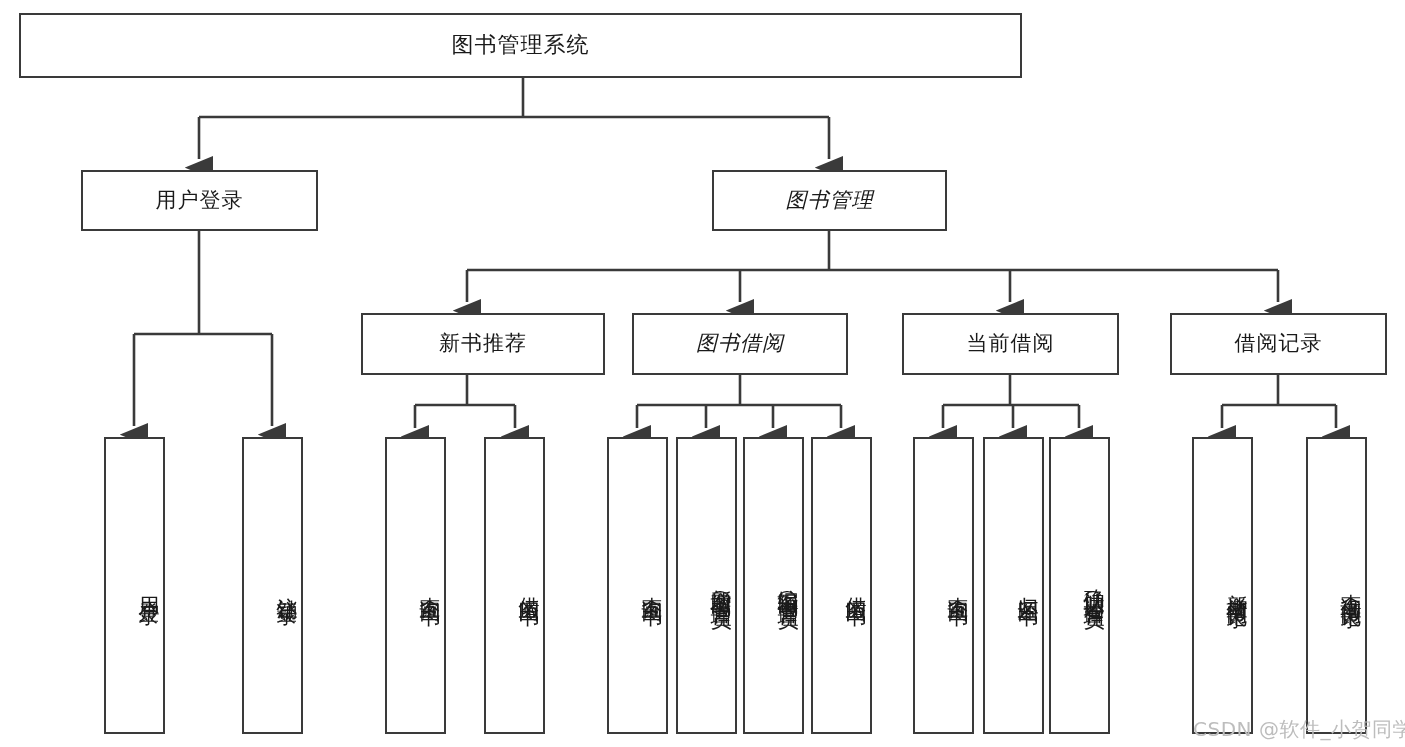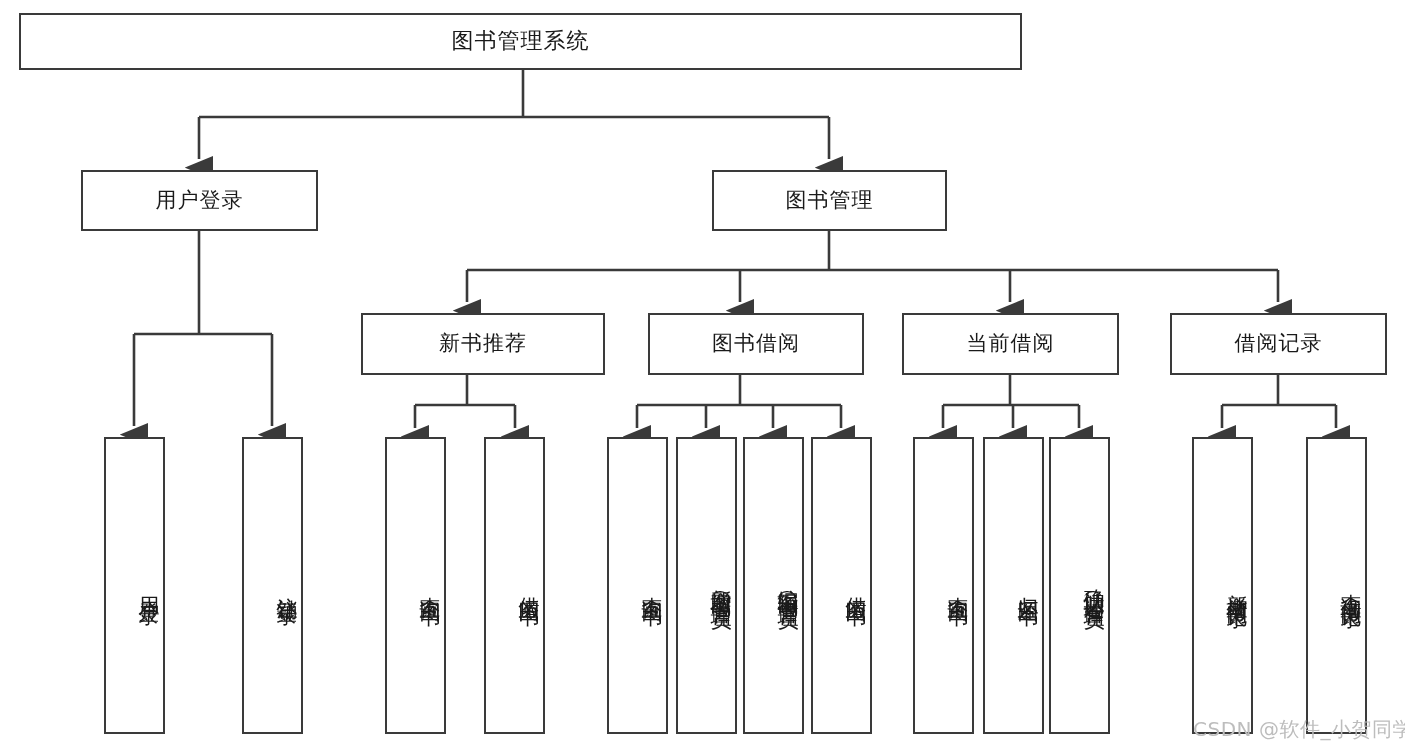--- a/index.html
+++ b/index.html
@@ -116,35 +116,35 @@
       <path d="M1013,405 L1013,428" marker-end="url(#arrow)"></path>
       <path d="M1079,405 L1079,428" marker-end="url(#arrow)"></path>
 
       <path d="M1278,375 L1278,405"></path>
       <path d="M1222,405 L1336,405"></path>
       <path d="M1222,405 L1222,428" marker-end="url(#arrow)"></path>
       <path d="M1336,405 L1336,428" marker-end="url(#arrow)"></path>
     </g>
   </svg>
 
-  <div class="node h root" id="n-root" style="left: 19px; top: 13px; width: 1003px; height: 57px;">
+  <div class="node h root" id="n-root" style="left: 19px; top: 13px; width: 1003px; height: 65px;">
       <span>图书管理系统</span>
     </div>
 
   <div class="node h" id="n-l2-0" style="left: 81px; top: 170px; width: 237px; height: 61px;">
       <span>用户登录</span>
     </div>
-  <div class="node h" id="n-l2-1" style="left: 712px; top: 170px; width: 235px; height: 61px;">
+  <div class="node h" id="n-l2-1" style="left: 712px; top: 170px; width: 235px; height: 61px; font-style: italic;">
       <span>图书管理</span>
     </div>
 
   <div class="node h" id="n-l3-0" style="left: 361px; top: 313px; width: 244px; height: 62px;">
       <span>新书推荐</span>
     </div>
-  <div class="node h" id="n-l3-1" style="left: 648px; top: 313px; width: 216px; height: 62px;">
+  <div class="node h" id="n-l3-1" style="left: 632px; top: 313px; width: 216px; height: 62px; font-style: italic;">
       <span>图书借阅</span>
     </div>
   <div class="node h" id="n-l3-2" style="left: 902px; top: 313px; width: 217px; height: 62px;">
       <span>当前借阅</span>
     </div>
   <div class="node h" id="n-l3-3" style="left: 1170px; top: 313px; width: 217px; height: 62px; font-family: Liberation Serif, serif;">
       <span>借阅记录</span>
     </div>
 
   <div class="node v" id="n-lf-0" style="left: 104px; top: 437px; width: 61px; height: 297px;">

